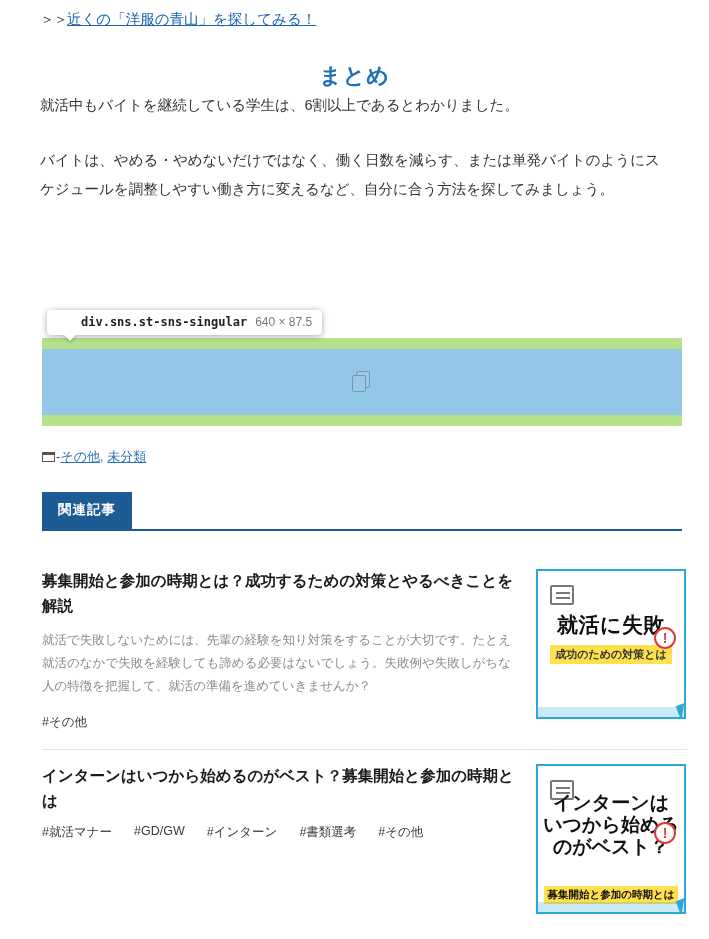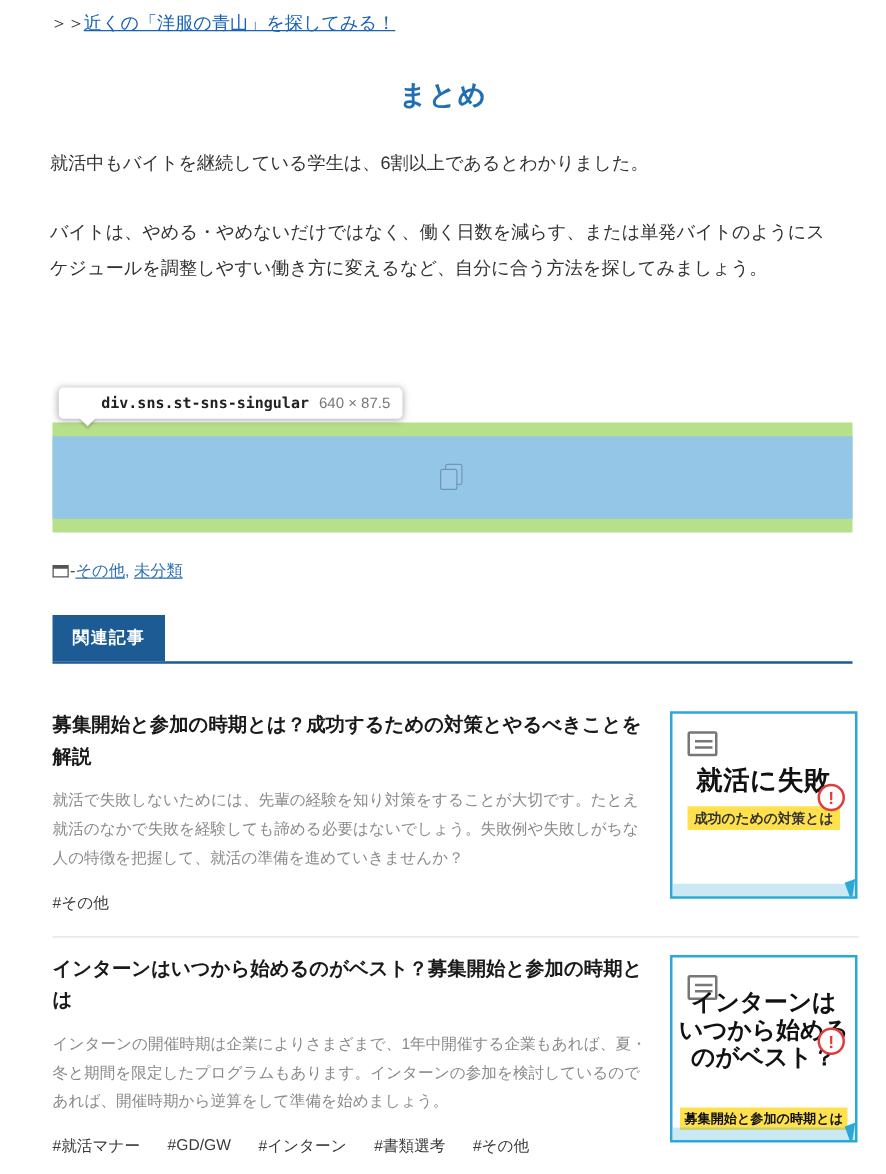--- a/index.html
+++ b/index.html
@@ -41,21 +41,20 @@
     text-align: center;
     color: #1f6fb2;
     font-size: 22px;
     font-weight: bold;
     letter-spacing: 1px;
   }
 
   
   .body-text {
     padding: 0 40px;
-    margin-top: 26px;
   }
   .body-text p {
     margin: 0 0 26px 0;
     font-size: 14.5px;
     line-height: 2.0;
     color: #333;
   }
 
   
   .inspector {
@@ -370,21 +369,20 @@
         <div class="t-sub">成功のための対策とは</div>
         <div class="badge">!</div>
         <div class="cursor"></div>
         <div class="strip"></div>
       </div>
     </div>
 
     <div class="article">
       <div class="art-main">
         <div class="art-title">インターンはいつから始めるのがベスト？募集開始と参加の時期とは</div>
-        <div class="art-desc">インターンの開催時期は企業によりさまざまで、1年中開催する企業もあれば、夏・冬と期間を限定したプログラムもあります。インターンの参加を検討しているのであれば、開催時期から逆算をして準備を始めましょう。</div>
         <div class="tags">
           <span class="tag">#就活マナー</span>
           <span class="tag">#GD/GW</span>
           <span class="tag">#インターン</span>
           <span class="tag">#書類選考</span>
           <span class="tag">#その他</span>
         </div>
       </div>
       <div class="thumb t2">
         <span class="doc"></span>

